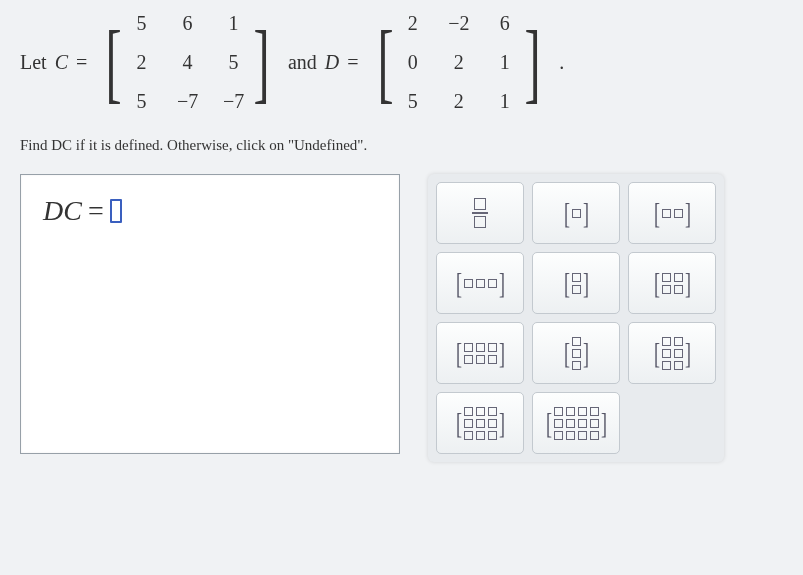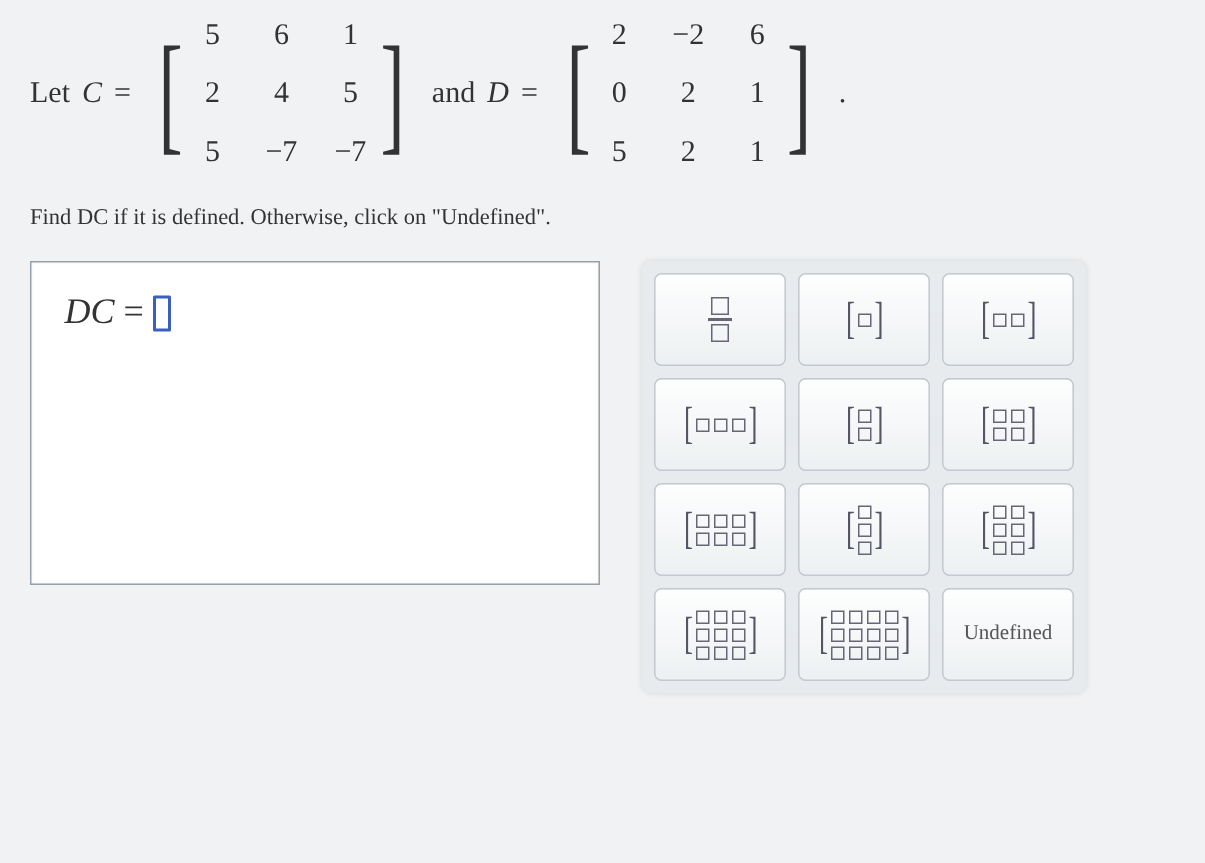--- a/index.html
+++ b/index.html
@@ -45,23 +45,23 @@
 }
 .answer-row {
   display: flex;
   gap: 28px;
   align-items: flex-start;
 }
 .answer-box {
   border: 1px solid #97a0a8;
   background: #fff;
   width: 380px;
-  height: 216px;
+  height: 280px;
   padding: 20px 22px;
-  font-size: 24px;
+  font-size: 28px;
   box-shadow: inset 0 0 2px rgba(0,0,0,0.08);
 }
 .eq-line { display: flex; align-items: center; gap: 6px; }
 .input-placeholder {
   display: inline-block;
   border: 2px solid #3a5fbf;
   width: 12px;
   height: 24px;
   border-radius: 1px;
 }
@@ -293,18 +293,15 @@
             <span class="c"></span>
             <span class="c"></span>
             <span class="c"></span>
             <span class="c"></span>
             <span class="c"></span>
           </span>
         <span class="br">]</span>
       </span>
     </div>
 
-    <div class="pal-btn">
-      <span class="und-text">Undefined</span>
-    </div>
 
   </div>
 </div>
 
 </body></html>

